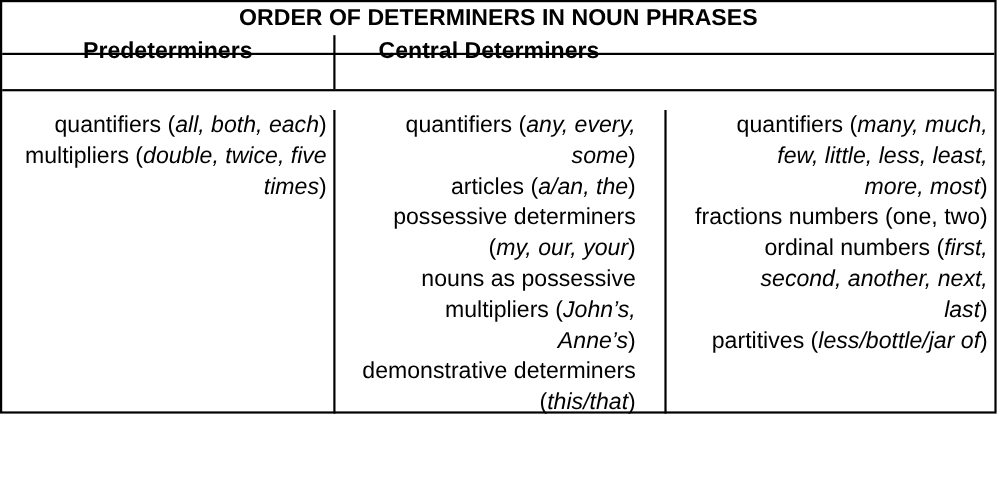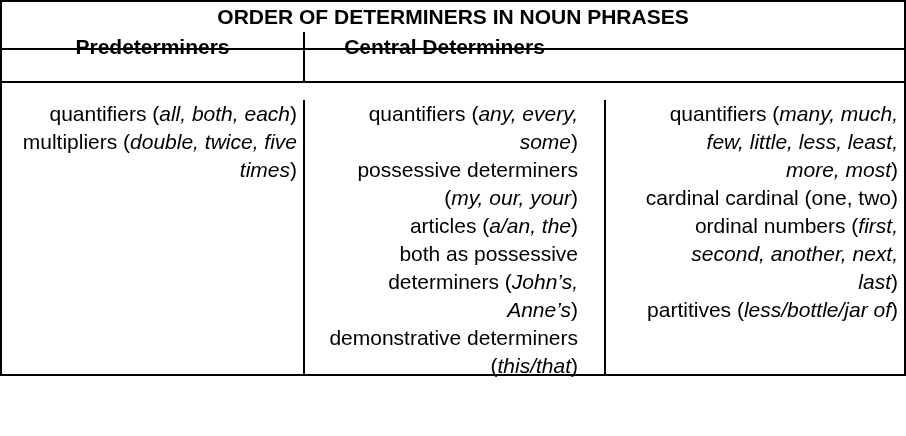--- a/index.html
+++ b/index.html
@@ -45,28 +45,28 @@
   <div class="body-row">
     <div class="col c1">
       <ul class="items">
         <li class="item"><span>quantifiers (</span><span class="ex">all, both, each</span><span>)</span></li>
         <li class="item"><span>multipliers (</span><span class="ex">double, twice, five times</span><span>)</span></li>
       </ul>
     </div>
     <div class="col c2">
       <ul class="items">
         <li class="item"><span>quantifiers (</span><span class="ex">any, every, some</span><span>)</span></li>
+        <li class="item"><span>articles (</span><span class="ex">a/an, the</span><span>)</span></li>
         <li class="item"><span>possessive determiners (</span><span class="ex">my, our, your</span><span>)</span></li>
-        <li class="item"><span>articles (</span><span class="ex">a/an, the</span><span>)</span></li>
-        <li class="item"><span>both as possessive determiners (</span><span class="ex">John’s, Anne’s</span><span>)</span></li>
+        <li class="item"><span>nouns as possessive multipliers (</span><span class="ex">John’s, Anne’s</span><span>)</span></li>
         <li class="item"><span>demonstrative determiners (</span><span class="ex">this/that</span><span>)</span></li>
       </ul>
     </div>
     <div class="col c3">
       <ul class="items">
         <li class="item"><span>quantifiers (</span><span class="ex">many, much, few, little, less, least, more, most</span><span>)</span></li>
-        <li class="item"><span>cardinal cardinal (one, two</span><span class="ex"></span><span>)</span></li>
+        <li class="item"><span>fractions numbers (one, two</span><span class="ex"></span><span>)</span></li>
         <li class="item"><span>ordinal numbers (</span><span class="ex">first, second, another, next, last</span><span>)</span></li>
         <li class="item"><span>partitives (</span><span class="ex">less/bottle/jar of</span><span>)</span></li>
       </ul>
     </div>
   </div>
 </div>
 
 </body></html>

